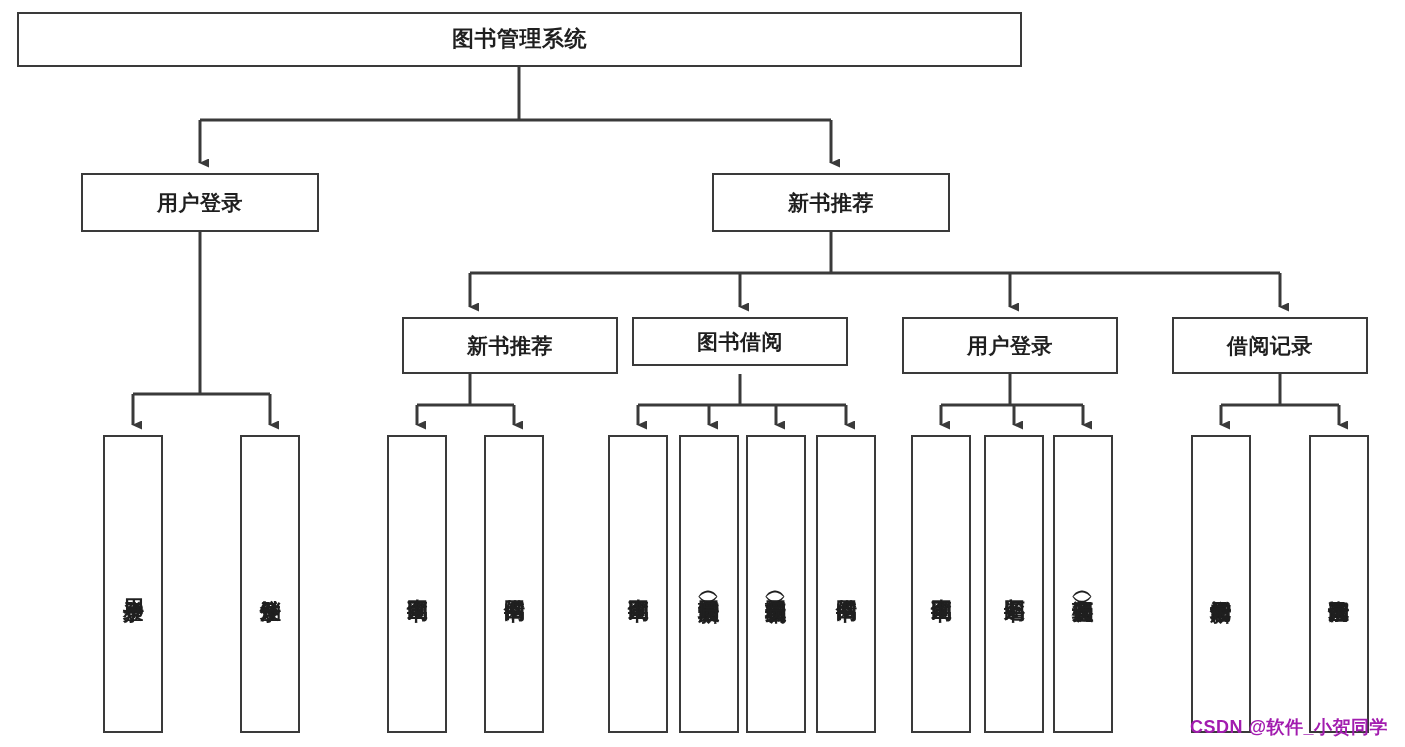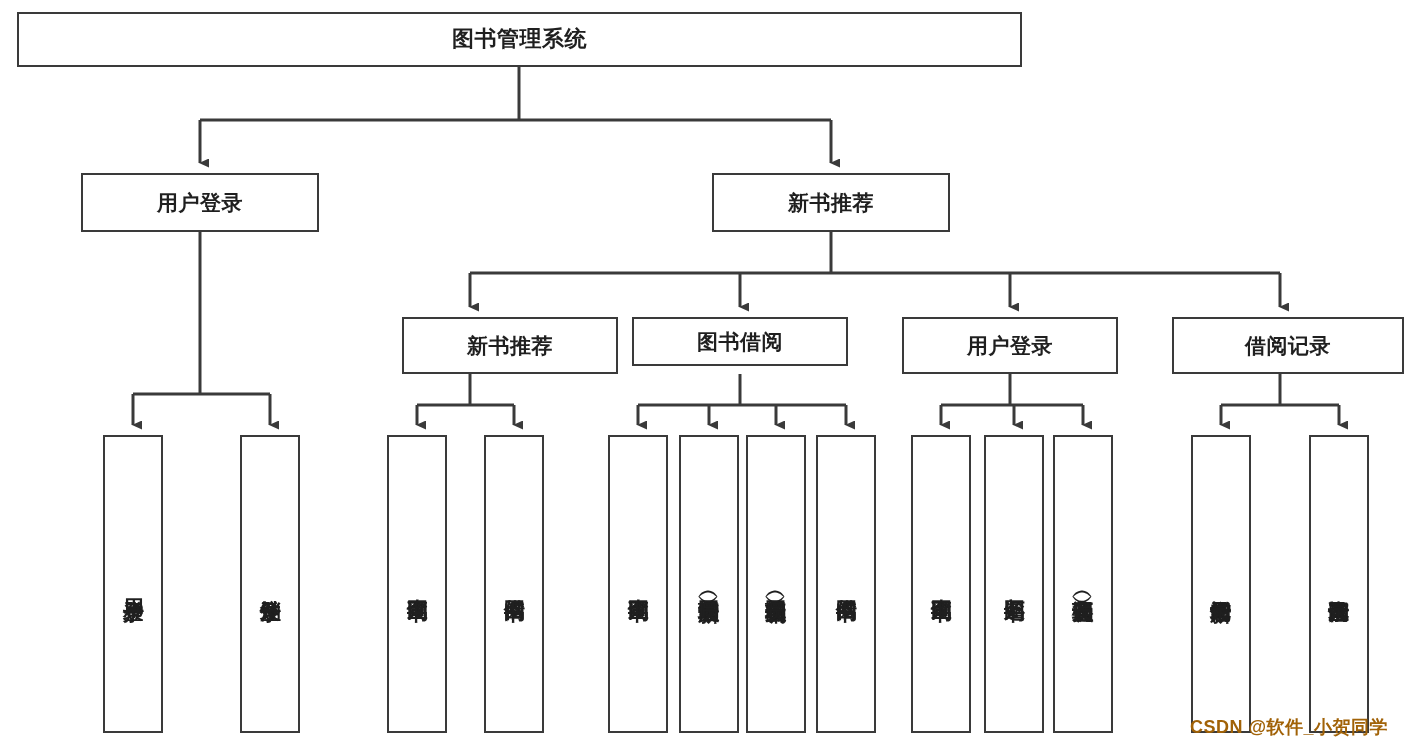--- a/index.html
+++ b/index.html
@@ -64,21 +64,21 @@
     letter-spacing: 1px;
     white-space: nowrap;
   }
   .node.vert.tall .node-label {
     font-size: 21px;
     line-height: 1.3;
     letter-spacing: 0px;
   }
   .watermark {
     position: absolute;
-    color: #a16207;
+    color: #a21caf;
     font-size: 18px;
     white-space: nowrap;
     letter-spacing: 0.5px;
   }
 </style>
 </head>
 <body>
 
 <div id="diagram-root">
 
@@ -137,21 +137,21 @@
       </div>
       <div class="node horiz" style="left: 362px; top: 317px; width: 216px; height: 57px; margin-left: 40px;">
         <span class="node-label">新书推荐</span>
       </div>
       <div class="node horiz" style="left: 632px; top: 317px; width: 216px; height: 49px;">
         <span class="node-label">图书借阅</span>
       </div>
       <div class="node horiz" style="left: 902px; top: 317px; width: 216px; height: 57px;">
         <span class="node-label">用户登录</span>
       </div>
-      <div class="node horiz" style="left: 1172px; top: 317px; width: 232px; height: 57px;">
+      <div class="node horiz" style="left: 1172px; top: 317px; width: 196px; height: 57px;">
         <span class="node-label">借阅记录</span>
       </div>
       <div class="node vert" style="left: 103px; top: 435px; width: 60px; height: 298px;">
         <span class="node-label">用户登录</span>
       </div>
       <div class="node vert" style="left: 240px; top: 435px; width: 60px; height: 298px;">
         <span class="node-label">注销登录</span>
       </div>
       <div class="node vert" style="left: 387px; top: 435px; width: 60px; height: 298px;">
         <span class="node-label">查询图书</span>

